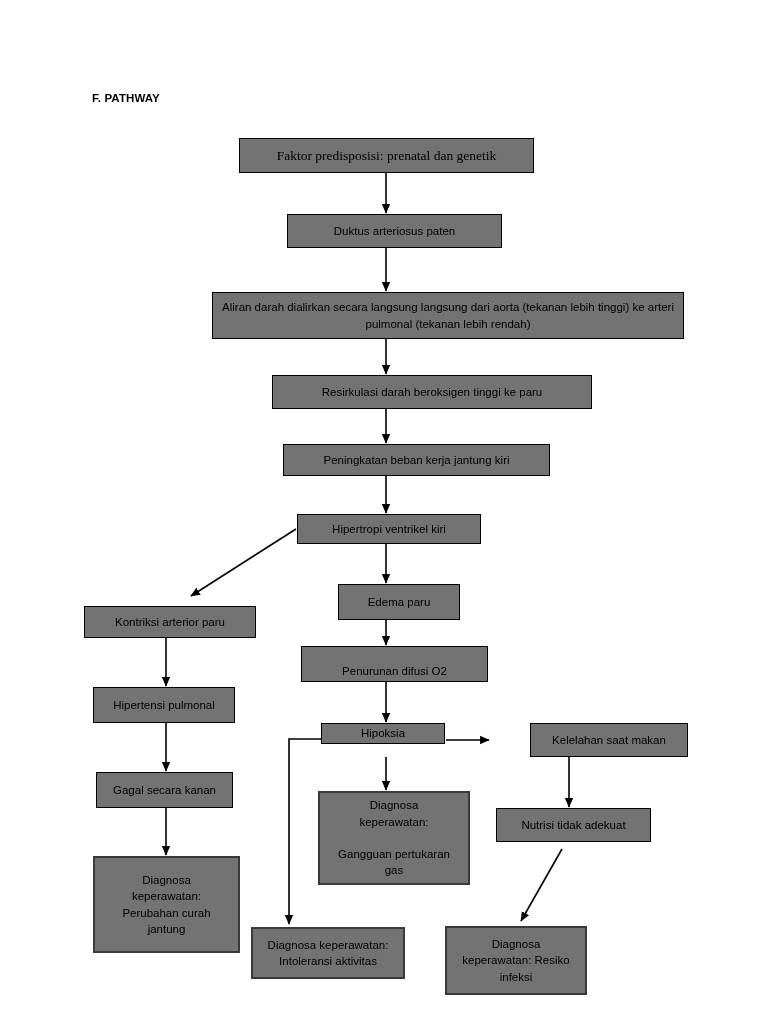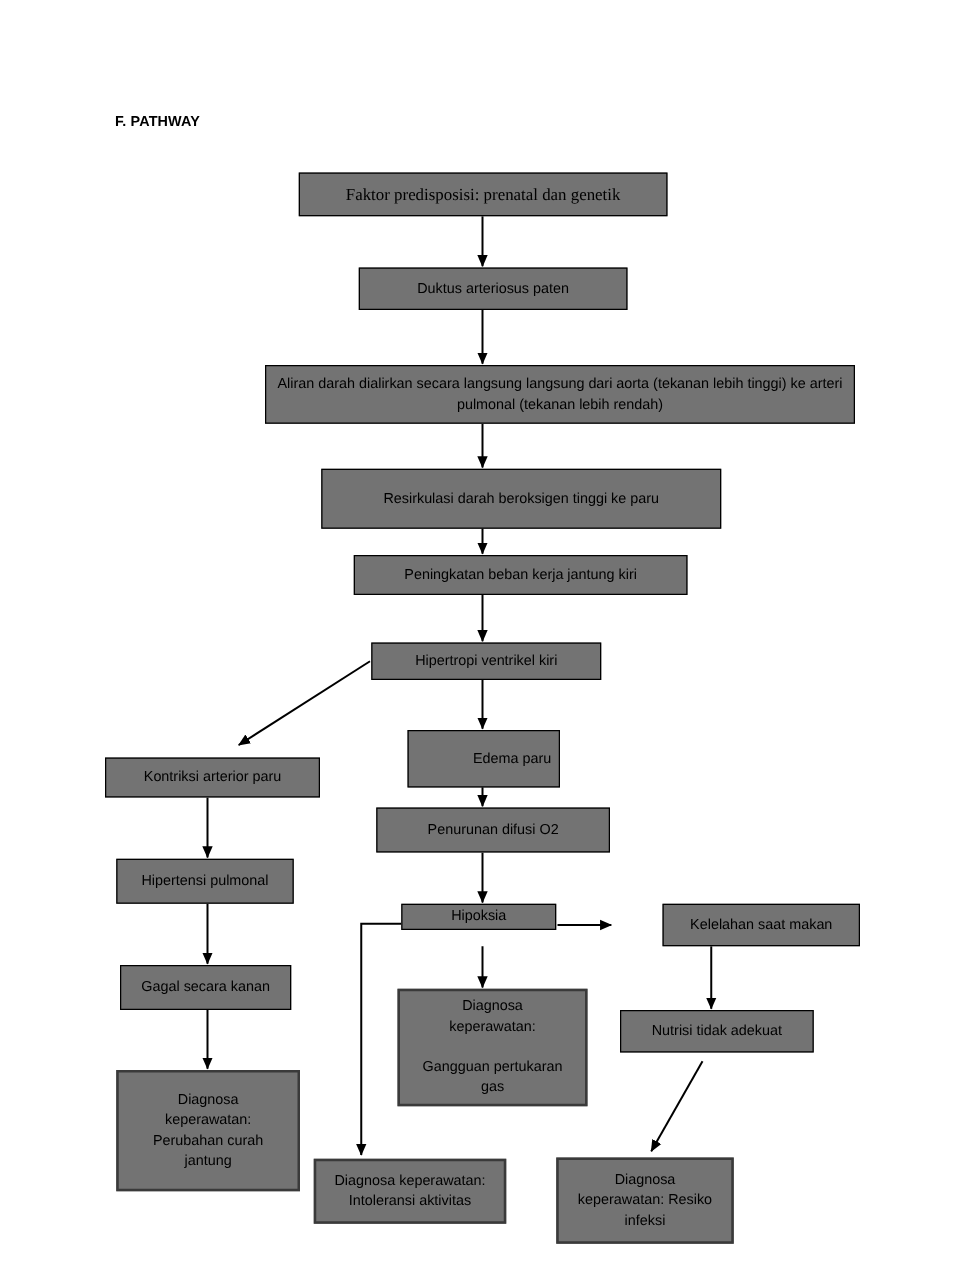--- a/index.html
+++ b/index.html
@@ -109,39 +109,39 @@
   <div id="nodes-group">
       <div class="node serif" style="left: 239px; top: 138px; width: 295px; height: 35px;">
         <span class="txt">Faktor predisposisi: prenatal dan genetik</span>
       </div>
       <div class="node" style="left: 287px; top: 214px; width: 215px; height: 34px;">
         <span class="txt">Duktus arteriosus paten</span>
       </div>
       <div class="node" style="left: 212px; top: 292px; width: 472px; height: 47px;">
         <span class="txt">Aliran darah dialirkan secara langsung langsung dari aorta (tekanan lebih tinggi) ke arteri pulmonal (tekanan lebih rendah)</span>
       </div>
-      <div class="node" style="left: 257px; top: 375px; width: 320px; height: 48px;">
+      <div class="node" style="left: 272px; top: 375px; width: 320px; height: 34px;">
         <span class="txt">Resirkulasi darah beroksigen tinggi ke paru</span>
       </div>
       <div class="node" style="left: 283px; top: 444px; width: 267px; height: 32px;">
         <span class="txt">Peningkatan beban kerja jantung kiri</span>
       </div>
       <div class="node bold" style="left: 297px; top: 514px; width: 184px; height: 30px;">
         <span class="txt">Hipertropi ventrikel kiri</span>
       </div>
       <div class="node bold" style="left: 84px; top: 606px; width: 172px; height: 32px;">
         <span class="txt">Kontriksi arterior paru</span>
       </div>
-      <div class="node bold" style="left: 326px; top: 584px; width: 122px; height: 46px; text-align: right;">
+      <div class="node bold" style="left: 338px; top: 584px; width: 122px; height: 36px;">
         <span class="txt">Edema paru</span>
       </div>
       <div class="node bold" style="left: 93px; top: 687px; width: 142px; height: 36px;">
         <span class="txt">Hipertensi pulmonal</span>
       </div>
-      <div class="node bold" style="left: 301px; top: 646px; width: 187px; height: 36px;">
+      <div class="node bold" style="left: 301px; top: 646px; width: 187px; height: 36px; align-items: flex-end;">
         <span class="txt">Penurunan difusi O2</span>
       </div>
       <div class="node bold" style="left: 321px; top: 723px; width: 124px; height: 21px;">
         <span class="txt">Hipoksia</span>
       </div>
       <div class="node bold" style="left: 490px; top: 723px; width: 158px; height: 34px; margin-left: 40px;">
         <span class="txt">Kelelahan saat makan</span>
       </div>
       <div class="node bold" style="left: 96px; top: 772px; width: 137px; height: 36px;">
         <span class="txt">Gagal secara kanan</span>

